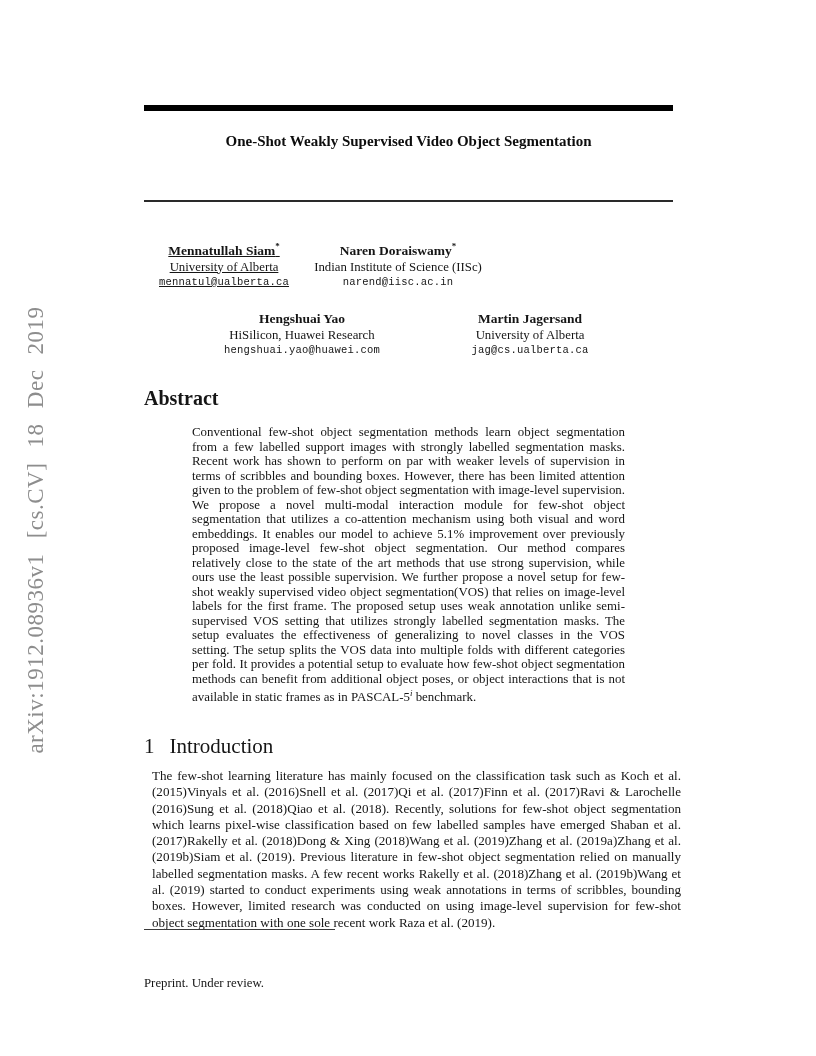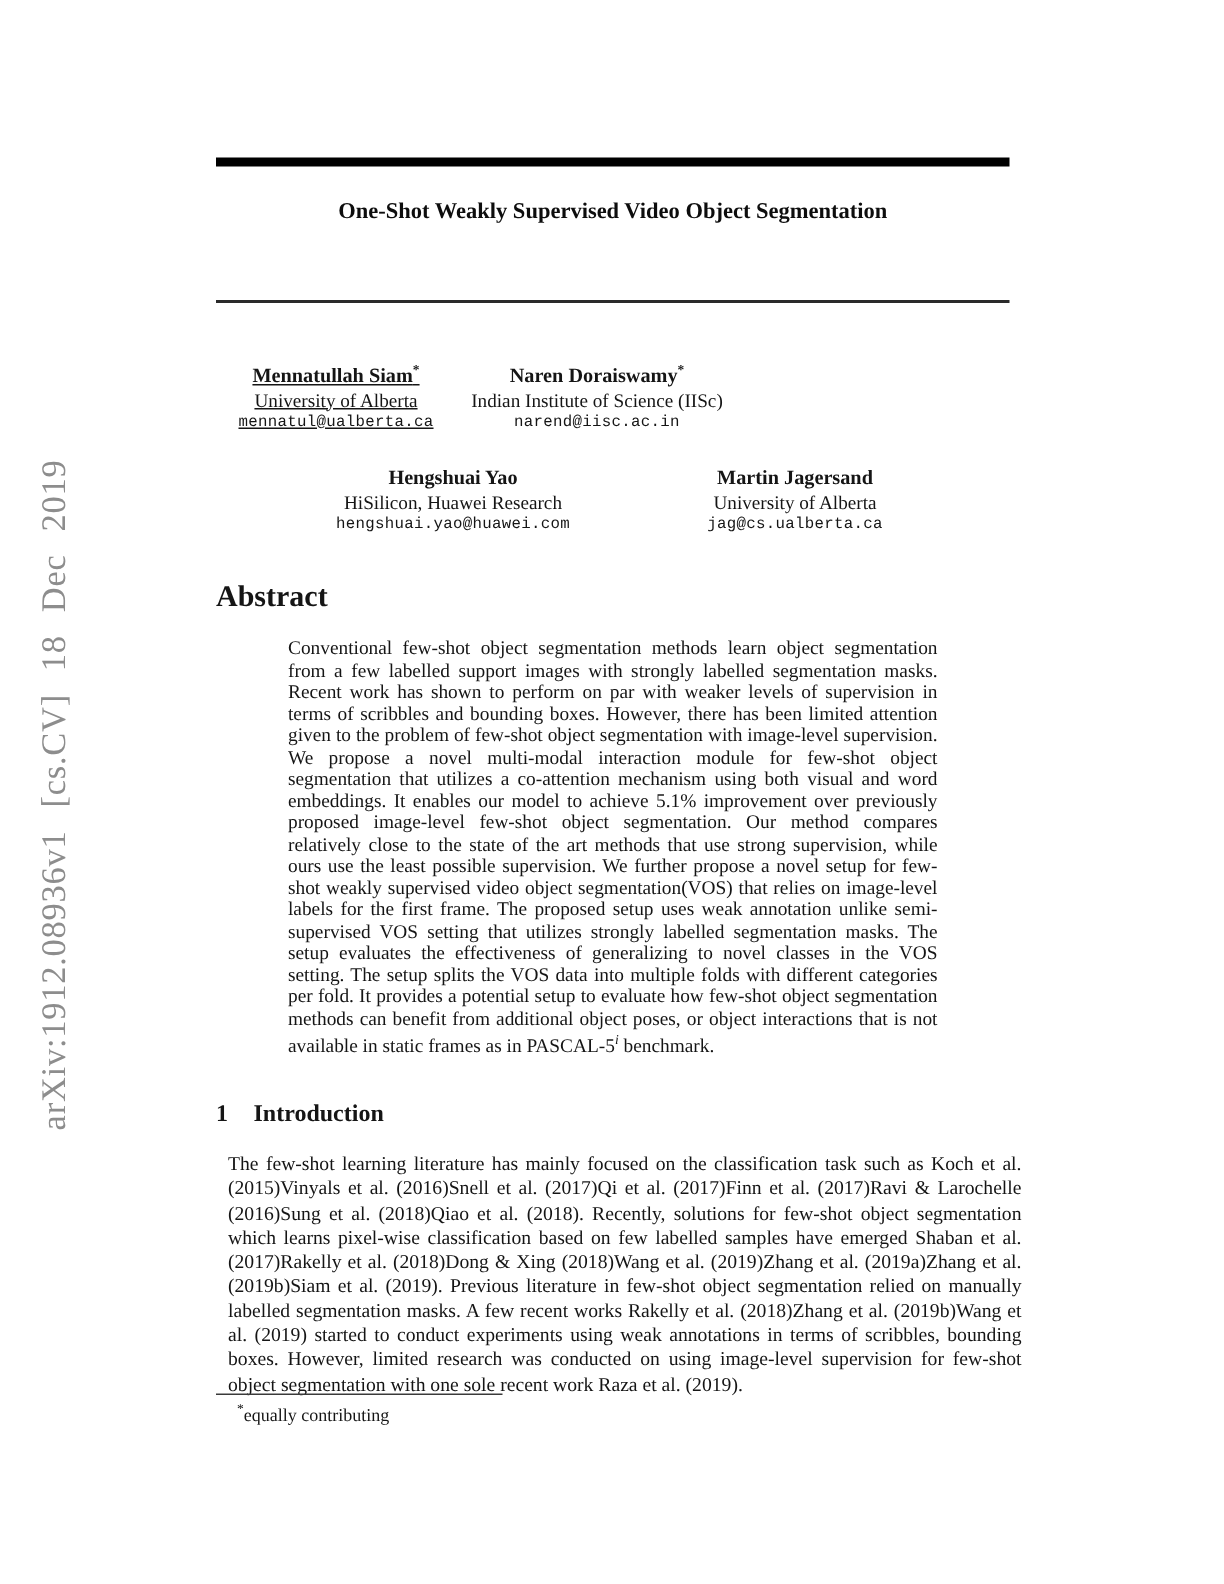--- a/index.html
+++ b/index.html
@@ -73,22 +73,22 @@
     line-height: 14.5px;
     text-align: justify;
   }
   .abstract-body sup, .intro-body sup { font-size: 9px; }
   .sup-italic { font-style: italic; }
 
   .section-heading {
     position: absolute;
     left: 144px; top: 734px; width: 529px;
     margin: 0;
-    font-size: 16px;
-    font-weight: bold;
+    font-size: 21px;
+    font-weight: normal;
   }
   .section-heading .sec-num { display: inline-block; min-width: 10px; margin-right: 15px; }
 
   .intro-body {
     position: absolute;
     left: 152px; top: 768px; width: 529px;
     margin: 0;
     font-size: 13.1px;
     line-height: 16.3px;
     text-align: justify;
@@ -153,16 +153,16 @@
   <h2 class="abstract-heading">Abstract</h2>
 
   <p class="abstract-body"><span>Conventional few-shot object segmentation methods learn object segmentation from a few labelled support images with strongly labelled segmentation masks. Recent work has shown to perform on par with weaker levels of supervision in terms of scribbles and bounding boxes. However, there has been limited attention given to the problem of few-shot object segmentation with image-level supervision. We propose a novel multi-modal interaction module for few-shot object segmentation that utilizes a co-attention mechanism using both visual and word embeddings. It enables our model to achieve 5.1% improvement over previously proposed image-level few-shot object segmentation. Our method compares relatively close to the state of the art methods that use strong supervision, while ours use the least possible supervision. We further propose a novel setup for few-shot weakly supervised video object segmentation(VOS) that relies on image-level labels for the first frame. The proposed setup uses weak annotation unlike semi-supervised VOS setting that utilizes strongly labelled segmentation masks. The setup evaluates the effectiveness of generalizing to novel classes in the VOS setting. The setup splits the VOS data into multiple folds with different categories per fold. It provides a potential setup to evaluate how few-shot object segmentation methods can benefit from additional object poses, or object interactions that is not available in static frames as in PASCAL-5</span><sup class="sup-italic">i</sup><span> benchmark.</span></p>
 
   <h2 class="section-heading"><span class="sec-num">1</span><span>Introduction</span></h2>
 
   <p class="intro-body">The few-shot learning literature has mainly focused on the classification task such as Koch et al. (2015)Vinyals et al. (2016)Snell et al. (2017)Qi et al. (2017)Finn et al. (2017)Ravi &amp; Larochelle (2016)Sung et al. (2018)Qiao et al. (2018). Recently, solutions for few-shot object segmentation which learns pixel-wise classification based on few labelled samples have emerged Shaban et al. (2017)Rakelly et al. (2018)Dong &amp; Xing (2018)Wang et al. (2019)Zhang et al. (2019a)Zhang et al. (2019b)Siam et al. (2019). Previous literature in few-shot object segmentation relied on manually labelled segmentation masks. A few recent works Rakelly et al. (2018)Zhang et al. (2019b)Wang et al. (2019) started to conduct experiments using weak annotations in terms of scribbles, bounding boxes. However, limited research was conducted on using image-level supervision for few-shot object segmentation with one sole recent work Raza et al. (2019).</p>
 
   <div class="footnote-rule"></div>
 
-  <div class="footnote"><sup>*</sup><span>equally contributing</span></div>
 
+  <div class="preprint-footer">Preprint. Under review.</div>
 
 </div>
 
 </body></html>

